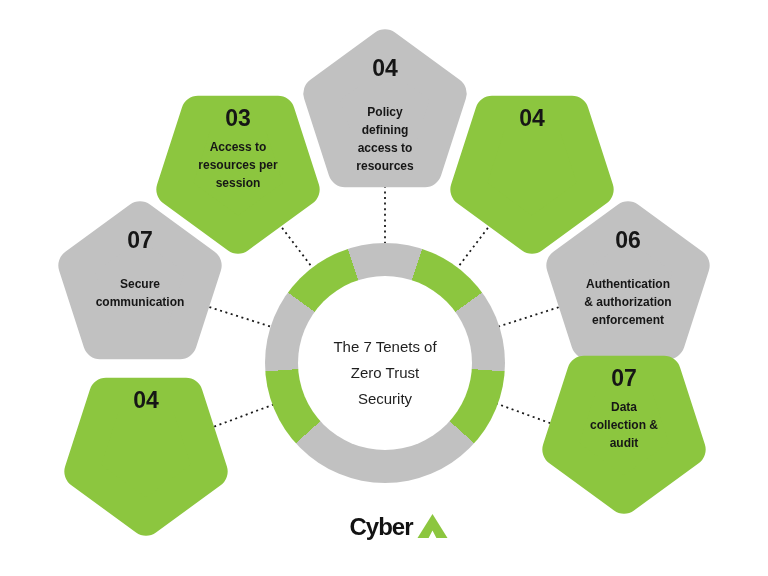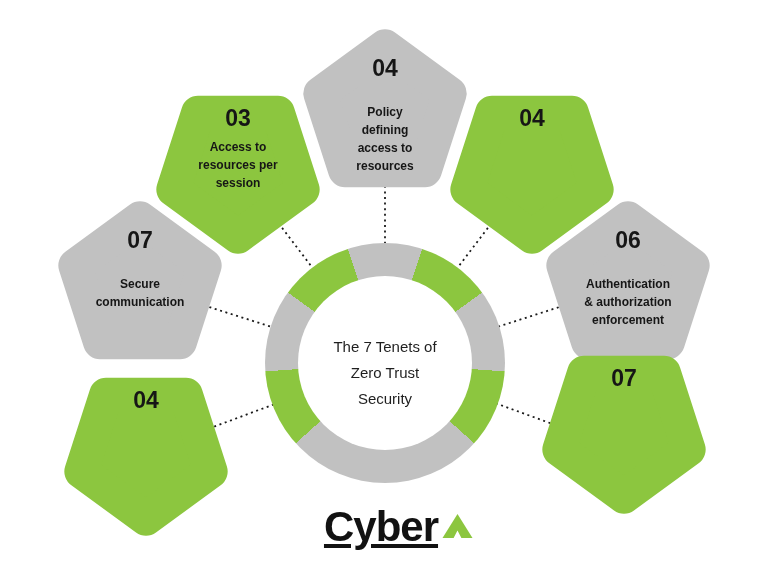--- a/index.html
+++ b/index.html
@@ -58,21 +58,21 @@
   .pos-4{left:447px;top:88px;}
   .pos-5{left:543px;top:203px;}
   .pos-6{left:539px;top:348px;}
   
   .logo{
     position:absolute;left:0;top:509px;width:768px;z-index:5;
     display:flex;justify-content:center;align-items:flex-end;
     padding-left:32px;box-sizing:border-box;
   }
   .logo .word{
-    font-size:42px;font-weight:bold;letter-spacing:-1px;color:var(--logo-black);line-height:36px;text-decoration:underline;
+    font-size:24px;font-weight:bold;letter-spacing:-1px;color:var(--logo-black);line-height:36px;
   }
   .logo svg{width:33px;height:24px;margin:0 2px 7px 3px;display:block;}
   .logo svg path{fill:var(--green);}
 </style>
 </head>
 <body>
 
 <div id="canvas">
 
   <svg class="connectors" width="768" height="576">
@@ -139,20 +139,21 @@
       </svg>
     <div class="num">06</div>
     <div class="lbl">Authentication<br>&amp; authorization<br>enforcement</div>
   </div>
 
   <div class="pent down pos-6 green">
     <svg viewBox="0 0 100 96" preserveAspectRatio="none">
         <polygon points="50,9 88.04,36.6 73.51,81.4 26.49,81.4 11.96,36.6"></polygon>
       </svg>
     <div class="num">07</div>
+    <div class="lbl">Data<br>collection &amp;<br>audit</div>
   </div>
 
   <div class="logo">
     <span class="word">Cyber</span>
     <svg viewBox="0 0 100 80">
       <path d="M50 0 L100 80 H63 L50 55 L37 80 H0 Z"></path>
     </svg>
   </div>
 
 </div>

